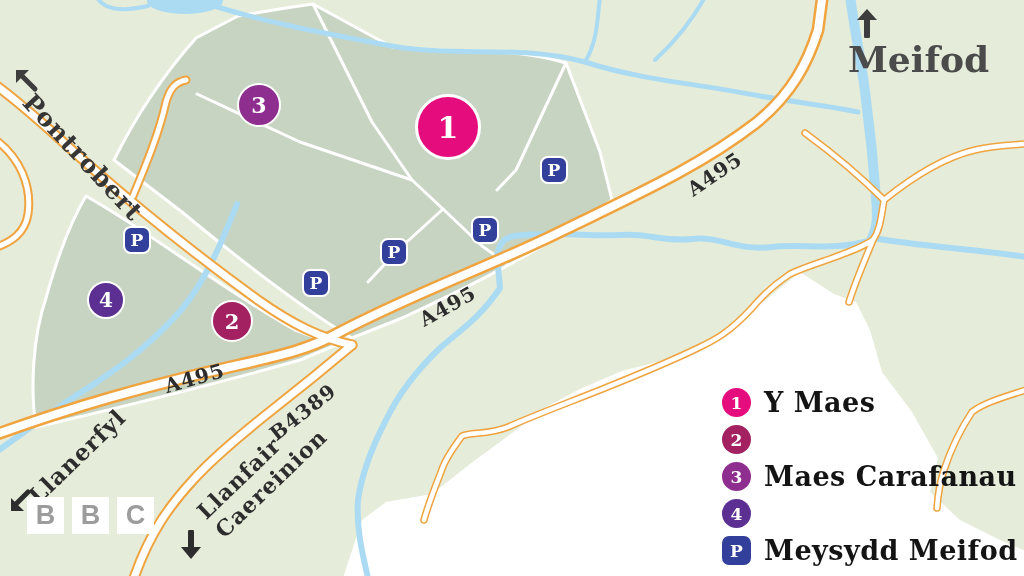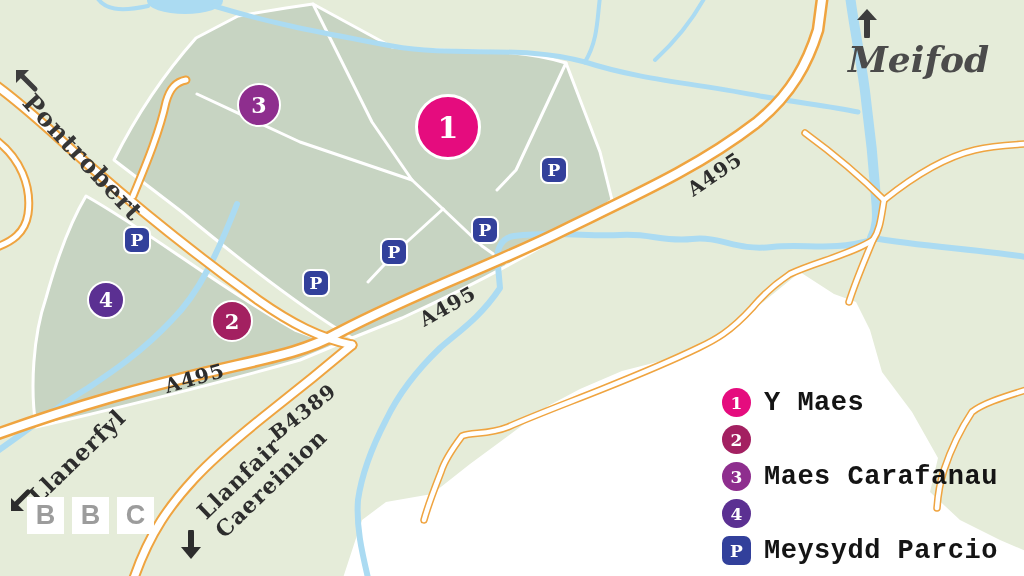--- a/index.html
+++ b/index.html
@@ -36,21 +36,21 @@
   .legend{position:absolute;left:722px;top:388px;z-index:8;}
   .legend-row{display:flex;align-items:center;margin-bottom:8px;height:29px;}
   .legend-marker{
     width:29px;height:29px;border-radius:50%;flex:0 0 29px;
     display:flex;align-items:center;justify-content:center;
     color:#fff;font-weight:700;font-size:17px;
   }
   .legend-marker.square{border-radius:7px;}
   .legend-label{
     margin-left:13px;font-weight:700;font-size:27px;color:#141414;
-    letter-spacing:0.5px;white-space:nowrap;font-family:Liberation Mono, monospace;
+    letter-spacing:0.5px;white-space:nowrap;
   }
   
   .bbc{position:absolute;left:27px;top:497px;display:flex;z-index:9;}
   .bbc .blk{
     width:37px;height:37px;background:#ffffff;margin-right:8px;
     display:flex;align-items:center;justify-content:center;
     font-family:"Liberation Sans", sans-serif;font-weight:700;
     font-size:27px;color:#9c9c9c;
   }
 </style>
@@ -156,21 +156,21 @@
   <svg class="arrow" style="left:13px;top:67px;" width="28" height="28" viewBox="0 0 28 28">
     <path d="M8,8 L22,22" stroke="#3d3d3d" stroke-width="5" stroke-linecap="round" fill="none"></path>
     <path d="M3,16 L3,3 L16,3 Z" fill="#3d3d3d"></path>
   </svg>
   <div class="place" style="left:38px;top:88px;font-size:25px;transform:rotate(47deg);transform-origin:left top;letter-spacing:1px;">Pontrobert</div>
 
   <svg class="arrow" style="left:852px;top:8px;" width="30" height="30" viewBox="0 0 30 30">
     <path d="M15,28 L15,9" stroke="#3d3d3d" stroke-width="6" stroke-linecap="round" fill="none"></path>
     <path d="M5,12 L15,1 L25,12 Z" fill="#3d3d3d"></path>
   </svg>
-  <div class="place" style="left:848px;top:38px;font-size:36px;color:#4b4b4b;font-style:italic;">Meifod</div>
+  <div class="place" style="left:848px;top:38px;font-size:36px;color:#4b4b4b;">Meifod</div>
 
   <svg class="arrow" style="left:8px;top:486px;" width="28" height="28" viewBox="0 0 28 28">
     <path d="M20,6 L8,18" stroke="#2d2d2d" stroke-width="5" stroke-linecap="round" fill="none"></path>
     <path d="M3,12 L3,25 L16,25 Z" fill="#2d2d2d"></path>
   </svg>
   <div class="place" style="left:32px;top:486px;font-size:23px;color:#2d2d2d;transform:rotate(-44deg);transform-origin:left center;letter-spacing:1px;">Llanerfyl</div>
 
   <svg class="arrow" style="left:176px;top:530px;" width="30" height="30" viewBox="0 0 30 30">
     <path d="M15,2 L15,20" stroke="#2d2d2d" stroke-width="6" stroke-linecap="round" fill="none"></path>
     <path d="M5,17 L15,29 L25,17 Z" fill="#2d2d2d"></path>
@@ -200,21 +200,21 @@
     </div>
     <div class="legend-row">
       <div class="legend-marker" style="background:#5b3092;">
         <span>4</span>
         </div>
     </div>
     <div class="legend-row">
       <div class="legend-marker square" style="background:#32409b;">
         <span>P</span>
         </div>
-      <div class="legend-label">Meysydd Parcio</div>
+      <div class="legend-label">Meysydd Meifod</div>
     </div>
   </div>
 
   <div class="bbc">
     <div class="blk">B</div>
     <div class="blk">B</div>
     <div class="blk">C</div>
   </div>
 
 </div>

